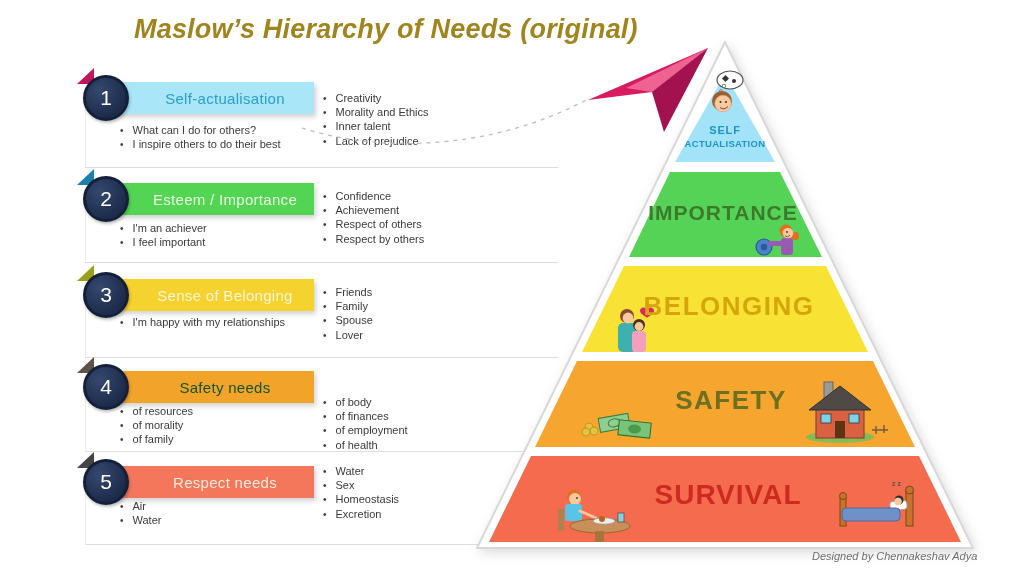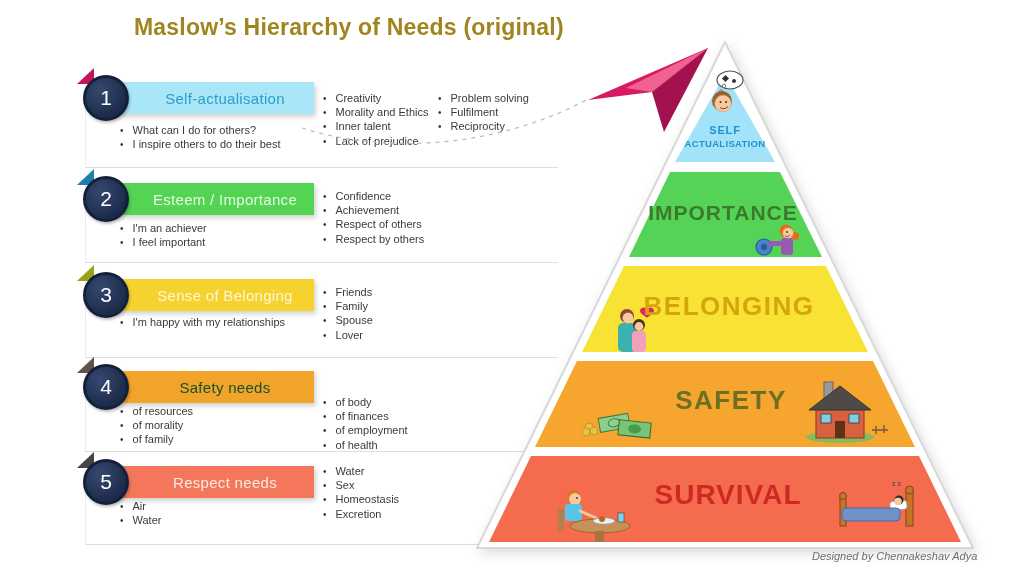--- a/index.html
+++ b/index.html
@@ -1,19 +1,19 @@
 <!DOCTYPE html>
 <html><head>
 <meta charset="utf-8">
 <style>
   * { margin:0; padding:0; box-sizing:border-box; }
   html,body { width:1024px; height:584px; background:#fff; font-family:"Liberation Sans",sans-serif; overflow:hidden; }
   .canvas { position:relative; width:1024px; height:584px; background:#fff; }
 
-  .title { position:absolute; left:134px; top:14px; font-size:23px; font-weight:bold; color:#a0851f; letter-spacing:.2px; }
+  .title { position:absolute; left:134px; top:14px; font-size:27px; font-weight:bold; color:#a0851f; letter-spacing:.2px;font-style:italic; }
 
   .row { position:absolute; left:85px; width:473px; border-bottom:1px solid #dedede; border-left:1px solid #ececec; }
   .fold { position:absolute; left:-9px; top:-7px; width:17px; height:16px;
           clip-path:polygon(0 100%, 100% 0, 100% 100%); }
   .bar { position:absolute; left:8px; top:7px; width:220px; height:32px; display:flex; align-items:center;
          justify-content:center; padding-left:42px; box-shadow:2px 3px 5px rgba(0,0,0,.18); }
   .bar-label { font-size:15px; letter-spacing:.3px; white-space:nowrap; }
   .num-circle { position:absolute; left:-3px; top:0; width:46px; height:46px; border-radius:50%;
          background:radial-gradient(circle at 35% 32%, #35486f 0%, #1c2b4a 72%);
          border:3px solid #14203a; color:#fff; font-size:21px; display:flex; align-items:center;
@@ -47,25 +47,20 @@
     <ul class="bullets sub" style="top:49px">
         <li>What can I do for others?</li>
         <li>I inspire others to do their best</li>
       </ul>
     <ul class="bullets mid" style="top:17px">
         <li>Creativity</li>
         <li>Morality and Ethics</li>
         <li>Inner talent</li>
         <li>Lack of prejudice</li>
       </ul>
-    <ul class="bullets extra" style="top:17px">
-        <li>Problem solving</li>
-        <li>Fulfilment</li>
-        <li>Reciprocity</li>
-      </ul>
   </div>
 
   <div class="row" style="top:176px;height:87px">
     <div class="fold" style="background: rgb(28, 127, 174);"></div>
     <div class="bar" style="background: rgb(83, 212, 83);">
       <span class="bar-label" style="color: rgb(231, 250, 226);">Esteem / Importance</span>
     </div>
     <div class="num-circle">2</div>
     <ul class="bullets sub" style="top:46px">
         <li>I'm an achiever</li>

